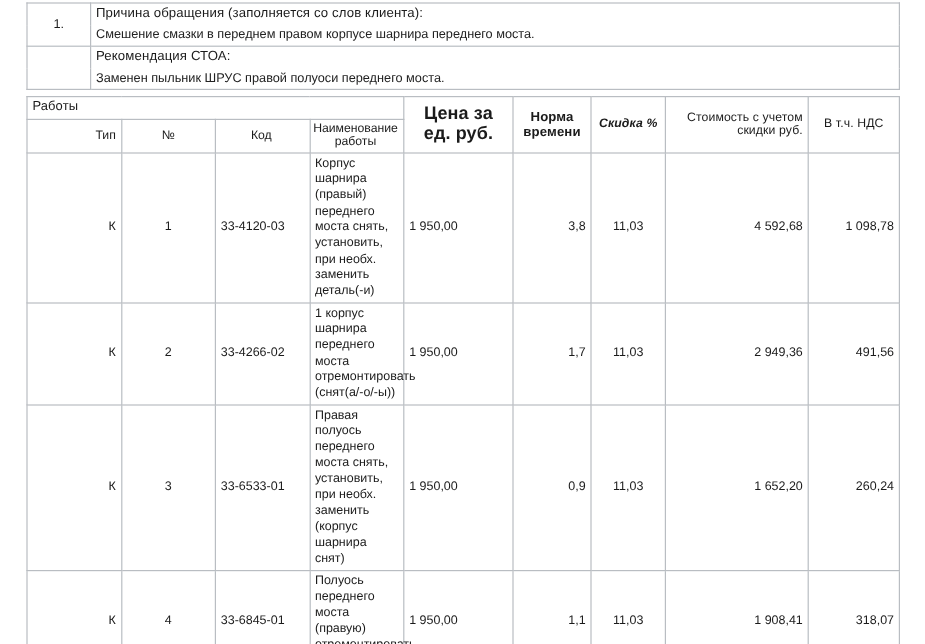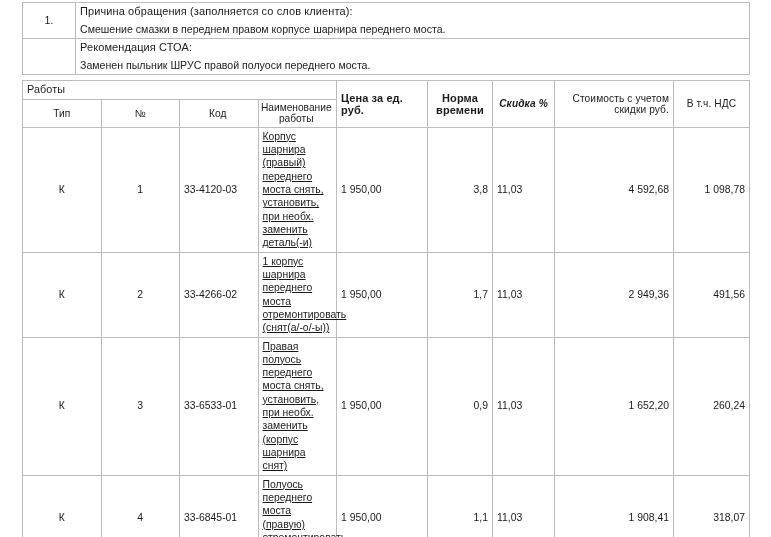--- a/index.html
+++ b/index.html
@@ -73,39 +73,39 @@
     letter-spacing: .1px;
   }
   .colhead td {
     font-weight: bold;
     text-align: center;
     font-size: 10.2px;
     line-height: 1.12;
     padding: 3px 2px;
     vertical-align: middle;
   }
-  td.c-type   { width: 26px; text-align: center; }
+  td.c-type   { width: 26px; text-align: right; }
   td.c-no     { width: 24px; text-align: center; }
   td.c-code   { width: 98px; text-align: left;  padding-left: 6px; }
   td.c-name   { width: 212px; text-align: left; padding-left: 6px; }
   td.c-price  { width: 82px;  padding-right: 7px; }
   td.c-qty    { width: 56px;  text-align: right; padding-right: 7px; }
-  td.c-disc   { width: 53px;  text-align: left; padding-right: 7px; }
+  td.c-disc   { width: 53px;  text-align: center; padding-right: 7px; }
   td.c-sum    { width: 110px; text-align: right; padding-right: 7px; }
   td.c-vat    { width: 67px;  text-align: right; padding-right: 7px; }
 
   .colhead td.c-code, .colhead td.c-name { text-align: center; padding-left: 2px; }
 
   .row-data td {
     font-size: 10.4px;
     line-height: 1.3;
     padding-top: 2px;
     padding-bottom: 2px;
   }
-  .row-data td.c-name { line-height: 1.28; text-decoration: underline; }
+  .row-data td.c-name { line-height: 1.28; }
   .row-data td.c-type, .row-data td.c-no { vertical-align: middle; }
 
   .tbl-spacer { height: 5px; }
 </style>
 </head>
 <body>
 
 <div class="page">
 
   <table class="doc block-top">
@@ -126,21 +126,21 @@
     </tr>
   </tbody>
     </table>
 
   <div class="tbl-spacer"></div>
 
   <table class="doc">
     <tbody>
         <tr class="section-title">
       <td colspan="4">Работы</td>
-      <td rowspan="2" class="c-price colhead-cell" style="text-align:left;font-weight:bold;font-size:11px;line-height:1.12;margin-left:16px;">Цена за ед. руб.</td>
+      <td rowspan="2" class="c-price colhead-cell" style="text-align:center;font-weight:bold;font-size:15px;line-height:1.12;margin-left:16px;">Цена за ед. руб.</td>
       <td rowspan="2" class="c-qty" style="text-align:center;font-weight:bold;font-size:11px;line-height:1.12;">Норма времени</td>
       <td rowspan="2" class="c-disc" style="text-align:center;font-weight:bold;font-size:10.2px;line-height:1.12;font-style:italic;">Скидка %</td>
       <td rowspan="2" class="c-sum" style="text-align:right;font-weight:normal;font-size:10.2px;line-height:1.12;margin-left:16px;">Стоимость с учетом скидки руб.</td>
       <td rowspan="2" class="c-vat" style="text-align:center;font-weight:normal;font-size:10.2px;line-height:1.12;">В т.ч. НДС</td>
     </tr>
     <tr class="colhead">
       <td class="c-type">Тип</td>
       <td class="c-no">№</td>
       <td class="c-code">Код</td>
       <td class="c-name">Наименование работы</td>

